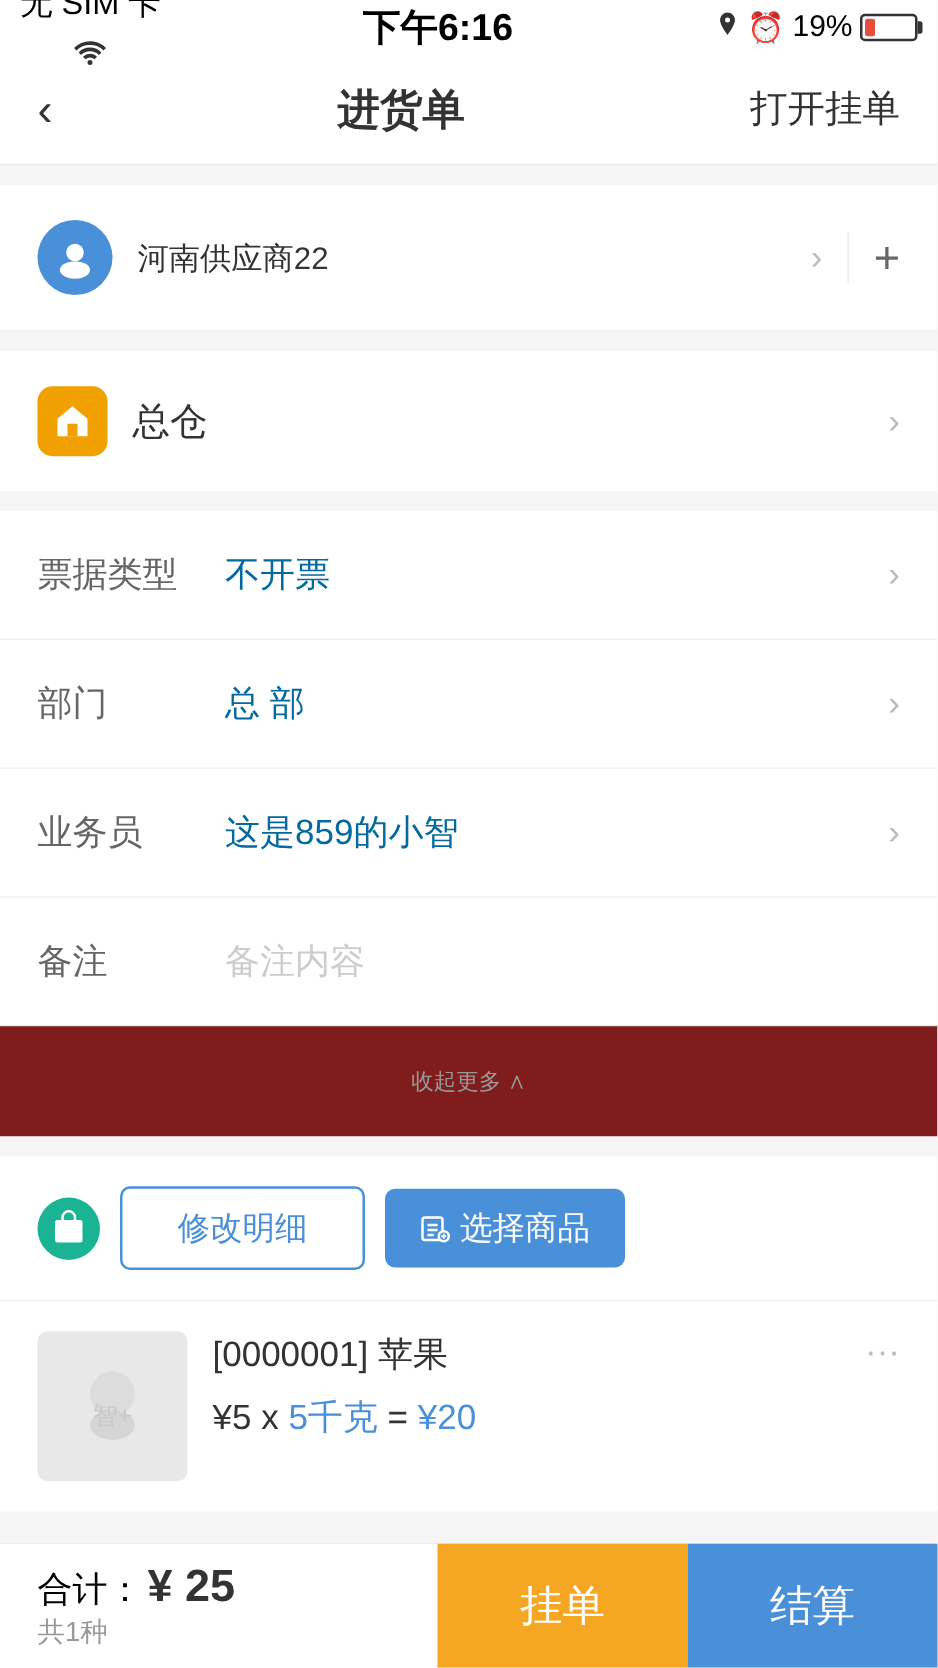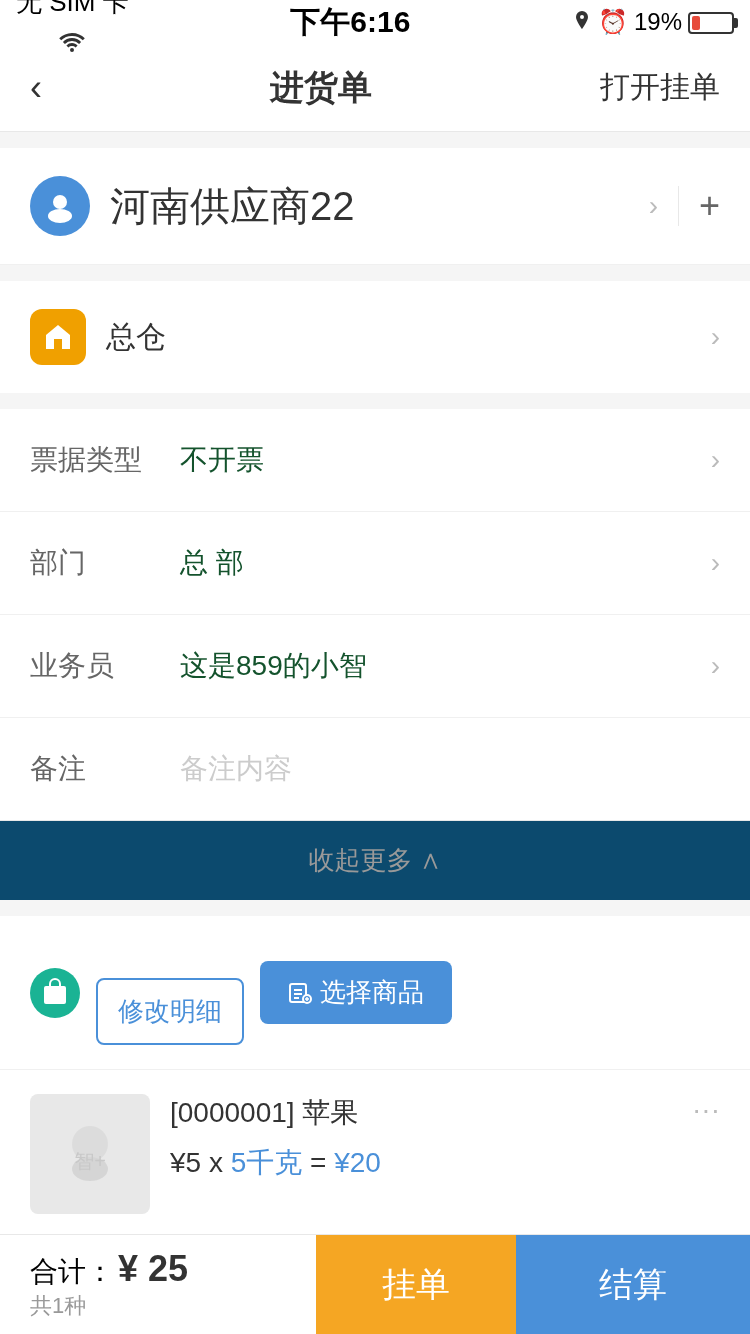--- a/index.html
+++ b/index.html
@@ -63,21 +63,21 @@
       padding: 28px 30px;
       background: #fff;
       border-bottom: 1px solid #f0f0f0;
     }
     .supplier-avatar {
       width: 60px; height: 60px; border-radius: 50%; background: #4a90d9;
       display: flex; align-items: center; justify-content: center;
       margin-right: 20px; flex-shrink: 0;
     }
     .supplier-avatar svg { width: 36px; height: 36px; }
-    .supplier-name { flex: 1; font-size: 40px; color: #333; font-weight: 500; }
+    .supplier-name { flex: 1; font-size: 25px; color: #333; font-weight: 500; }
     .chevron { color: #bbb; font-size: 28px; margin-right: 0; }
     .divider-line { width: 1px; background: #e8e8e8; height: 40px; margin: 0 20px; }
     .plus-btn { font-size: 36px; color: #666; }
 
     
     .notice-bar {
       background: #fff8ec;
       padding: 18px 30px;
       font-size: 26px;
       color: #e8a000;
@@ -100,49 +100,49 @@
     
     .form-row {
       display: flex;
       align-items: center;
       padding: 32px 30px;
       background: #fff;
       border-top: 1px solid #f0f0f0;
       justify-content: center;
     }
     .form-label { font-size: 28px; color: #666; width: 120px; flex-shrink: 0; }
-    .form-value { flex: 1; font-size: 28px; color: #14532d; padding-left: 30px; }
+    .form-value { flex: 1; font-size: 28px; color: #0369a1; padding-left: 30px; }
     .form-placeholder { color: #ccc; }
 
     
     .collapse-bar {
-      background: #0c4a6e;
+      background: #7f1d1d;
       text-align: center;
-      padding: 22px 0;
-      font-size: 26px;
+      padding: 32px 0;
+      font-size: 18px;
       color: #999;
       border-top: 1px solid #e8e8e8;
     }
 
     
     .products-header {
       display: flex;
       align-items: center;
       padding: 24px 30px;
       background: #fff;
       gap: 16px;
     }
     .products-icon {
       width: 50px; height: 50px; border-radius: 50%; background: #1ab394;
       display: flex; align-items: center; justify-content: center;
     }
     .products-count { flex: 1; font-size: 28px; color: #333; }
     .btn-outline {
       border: 2px solid #4a90d9; color: #4a90d9; background: #fff;
-      padding: 14px 20px; border-radius: 8px; font-size: 26px; cursor: pointer; margin-top: 38px;
+      padding: 14px 44px; border-radius: 8px; font-size: 26px; cursor: pointer;
     }
     .btn-solid {
       background: #4a90d9; color: #fff;
       padding: 14px 28px; border-radius: 8px; font-size: 26px;
       display: flex; align-items: center; gap: 8px; cursor: pointer;
       border: none;
     }
 
     
     .product-item {
@@ -189,21 +189,21 @@
     .btn-pending {
       width: 200px;
       background: #f5a623;
       color: #fff;
       font-size: 34px;
       font-weight: 500;
       display: flex; align-items: center; justify-content: center;
       cursor: pointer;
     }
     .btn-settle {
-      width: 234px;
+      width: 200px;
       background: #4a90d9;
       color: #fff;
       font-size: 34px;
       font-weight: 500;
       display: flex; align-items: center; justify-content: center;
       cursor: pointer;
     }
 
     
     .gap { height: 16px; background: #f5f5f5; }

